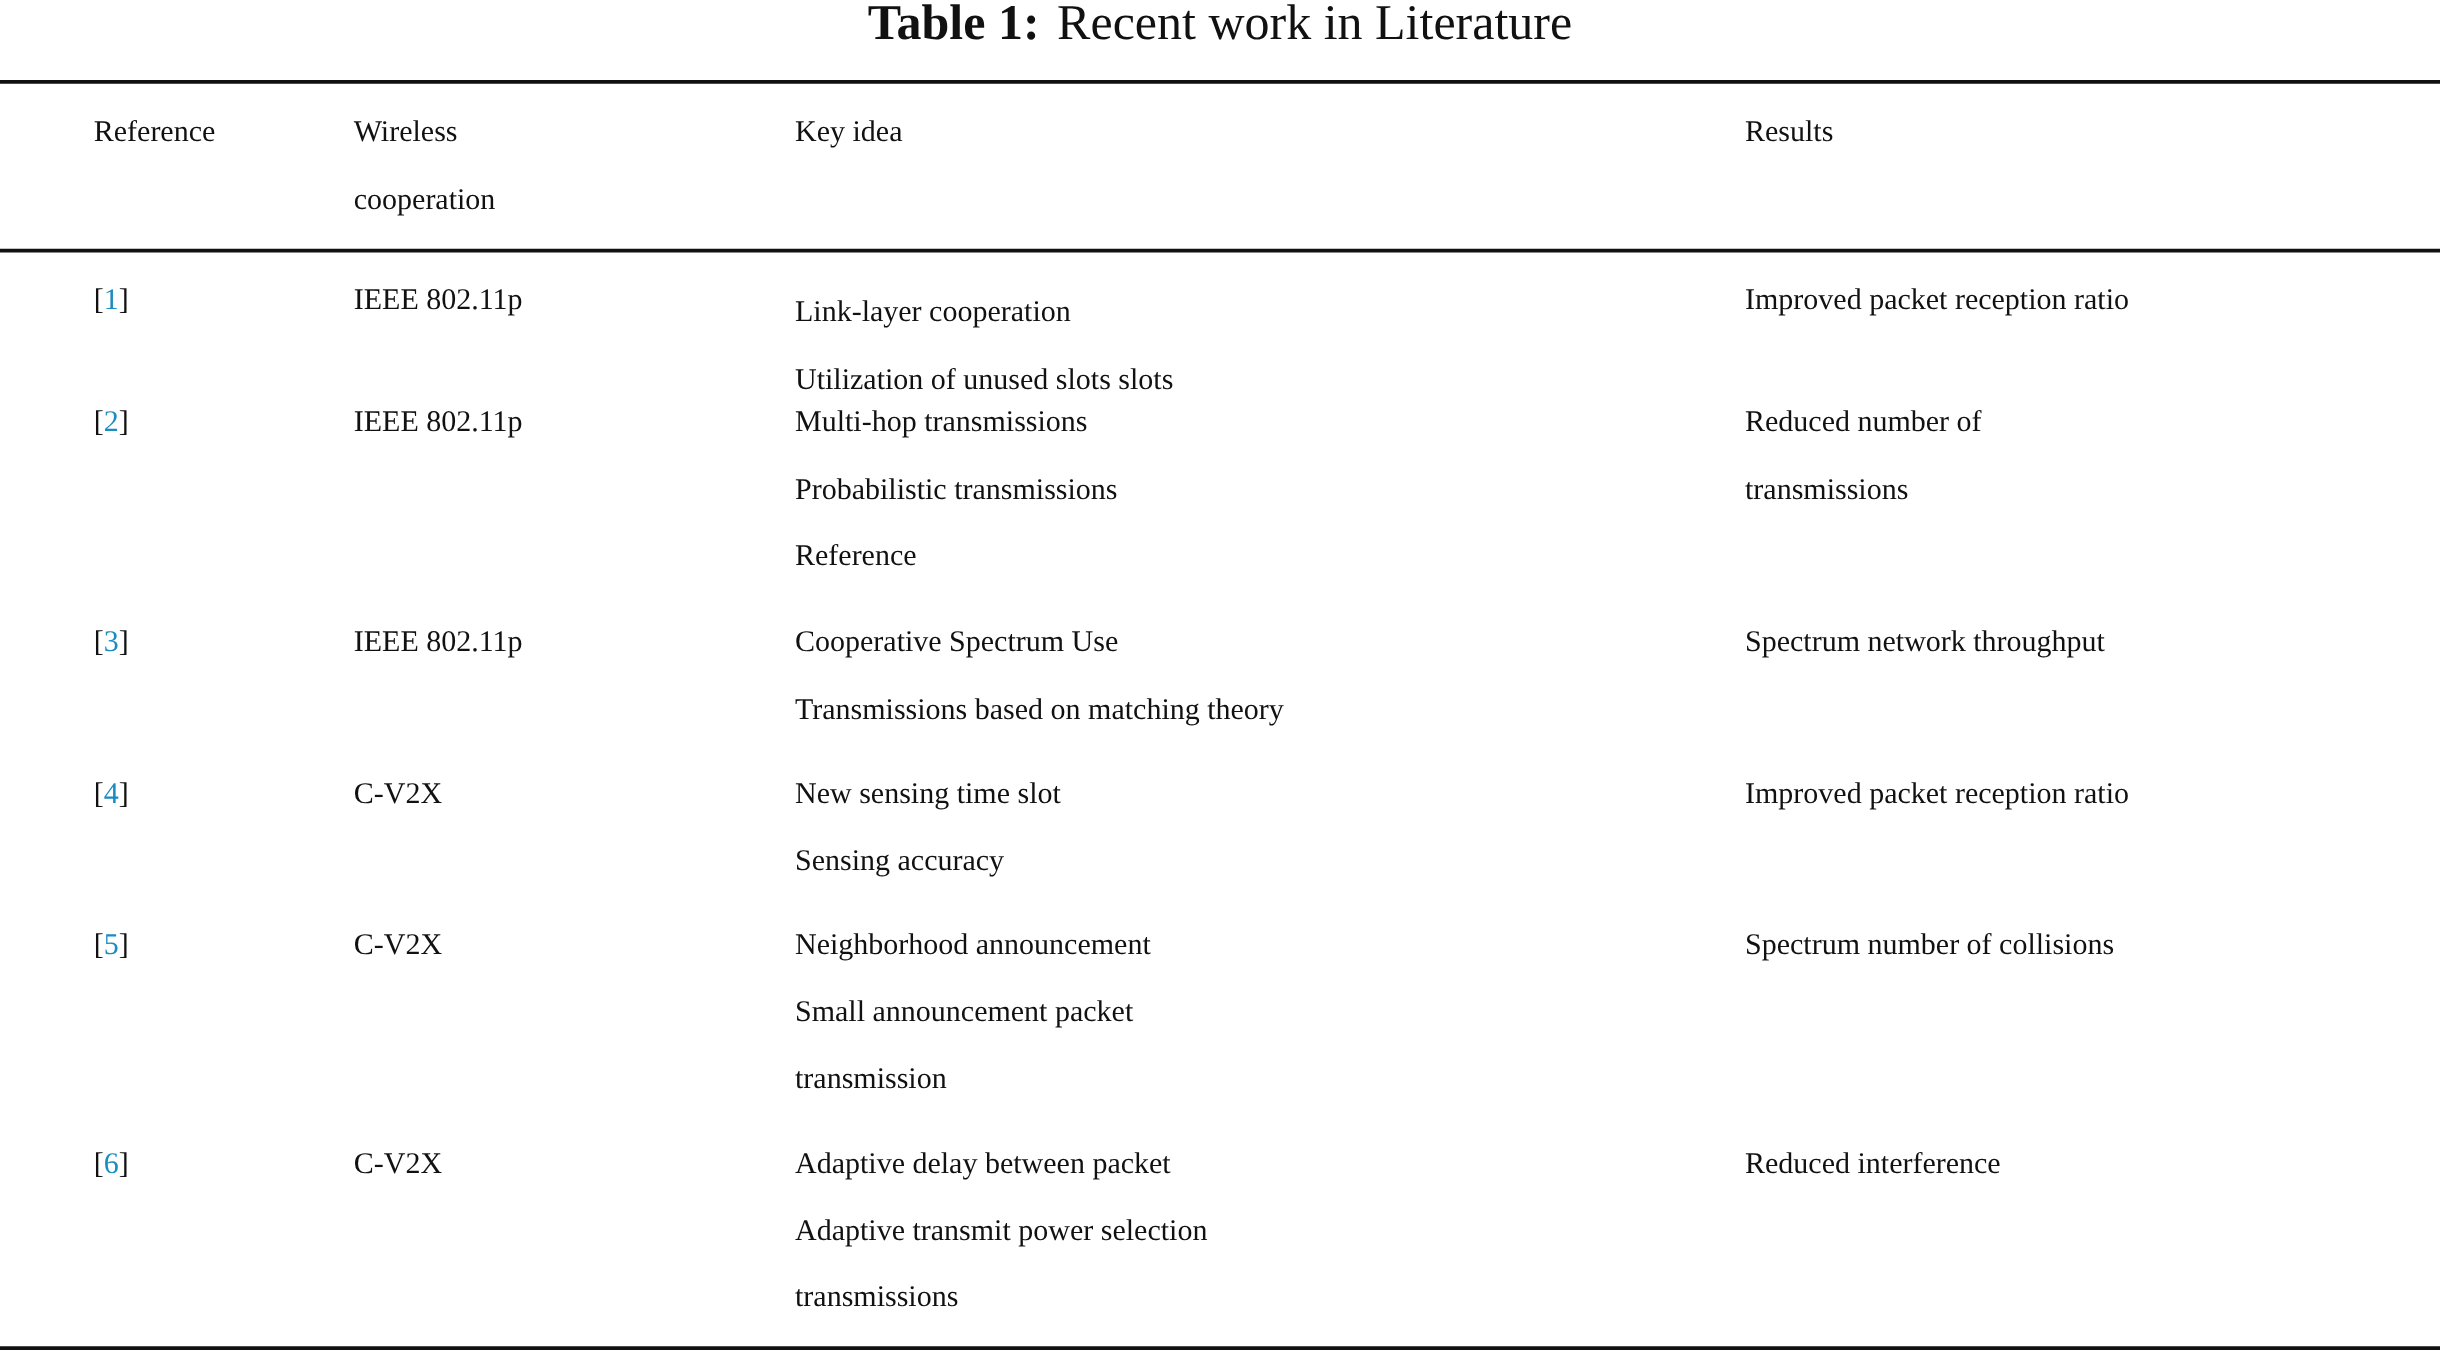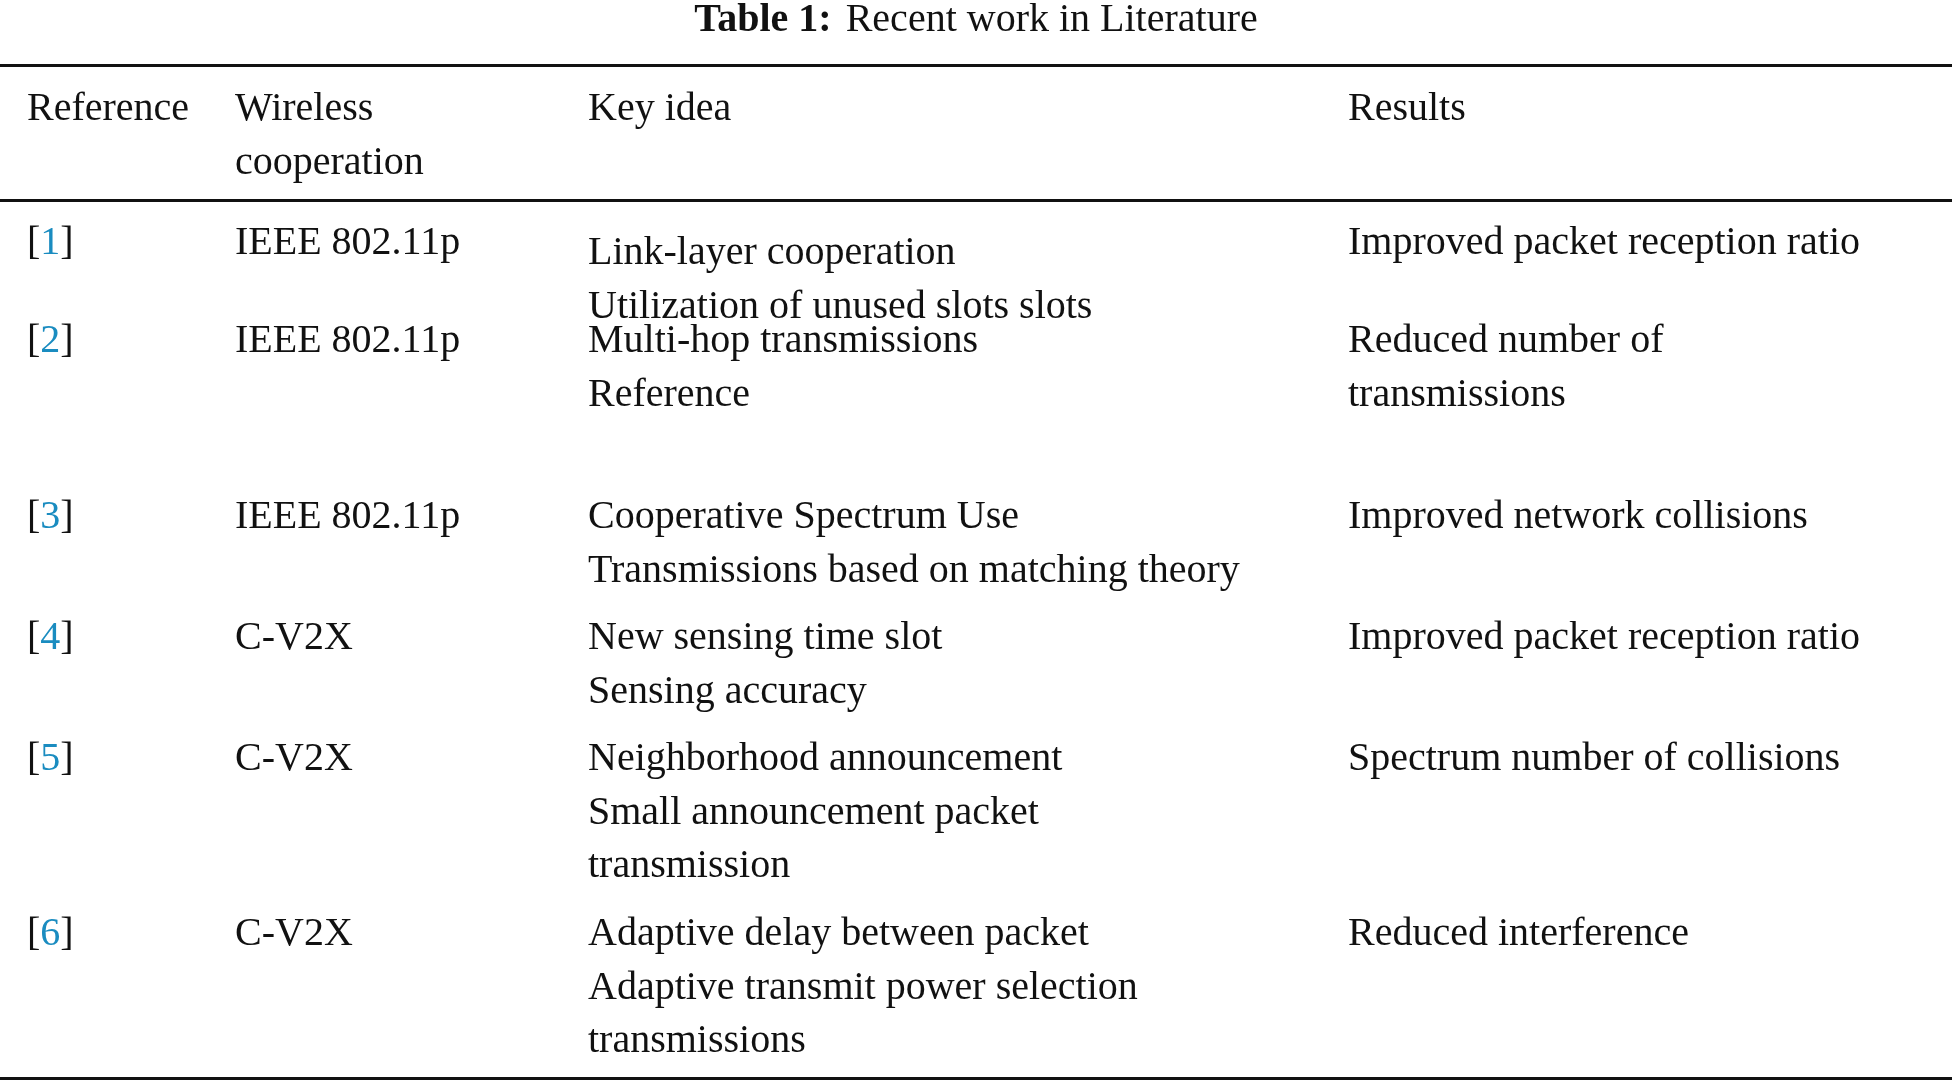--- a/index.html
+++ b/index.html
@@ -34,23 +34,24 @@
       left: 0;
       width: 1952px;
       background: #111111;
     }
     .rule.top { top: 64px; height: 3px; }
     .rule.mid { top: 199px; height: 3px; }
     .rule.bottom { top: 1077px; height: 3px; }
 
     .cell {
       position: absolute;
-      font-size: 40px;
+      font-size: 24px;
       line-height: 53.5px;
       white-space: nowrap;
+      margin-left: 48px;
     }
     .col-ref { left: 27px; }
     .col-tech { left: 235px; }
     .col-idea { left: 588px; }
     .col-res { left: 1348px; }
 
     .line { display: block; height: 53.5px; }
 
     .cite-link {
       color: #1a8cc0;
@@ -94,39 +95,40 @@
   </div>
 </div>
 
 <div>
   <div class="cell col-ref" style="top:312px">
     <span class="bracket">[</span><a class="cite-link">2</a><span class="bracket">]</span>
   </div>
   <div class="cell col-tech" style="top:312px">IEEE 802.11p</div>
   <div class="cell col-idea" style="top:312px">
     <span class="line">Multi-hop transmissions</span>
+    <span class="line">Probabilistic transmissions</span>
     <span class="line">Reference</span>
   </div>
   <div class="cell col-res" style="top:312px">
     <span class="line">Reduced number of</span>
     <span class="line">transmissions</span>
   </div>
 </div>
 
 <div>
   <div class="cell col-ref" style="top:488px">
     <span class="bracket">[</span><a class="cite-link">3</a><span class="bracket">]</span>
   </div>
   <div class="cell col-tech" style="top:488px">IEEE 802.11p</div>
   <div class="cell col-idea" style="top:488px">
     <span class="line">Cooperative Spectrum Use</span>
     <span class="line">Transmissions based on matching theory</span>
   </div>
   <div class="cell col-res" style="top:488px">
-    <span class="line">Improved network collisions</span>
+    <span class="line">Spectrum network throughput</span>
   </div>
 </div>
 
 <div>
   <div class="cell col-ref" style="top:609px">
     <span class="bracket">[</span><a class="cite-link">4</a><span class="bracket">]</span>
   </div>
   <div class="cell col-tech" style="top:609px">C-V2X</div>
   <div class="cell col-idea" style="top:609px">
     <span class="line">New sensing time slot</span>

